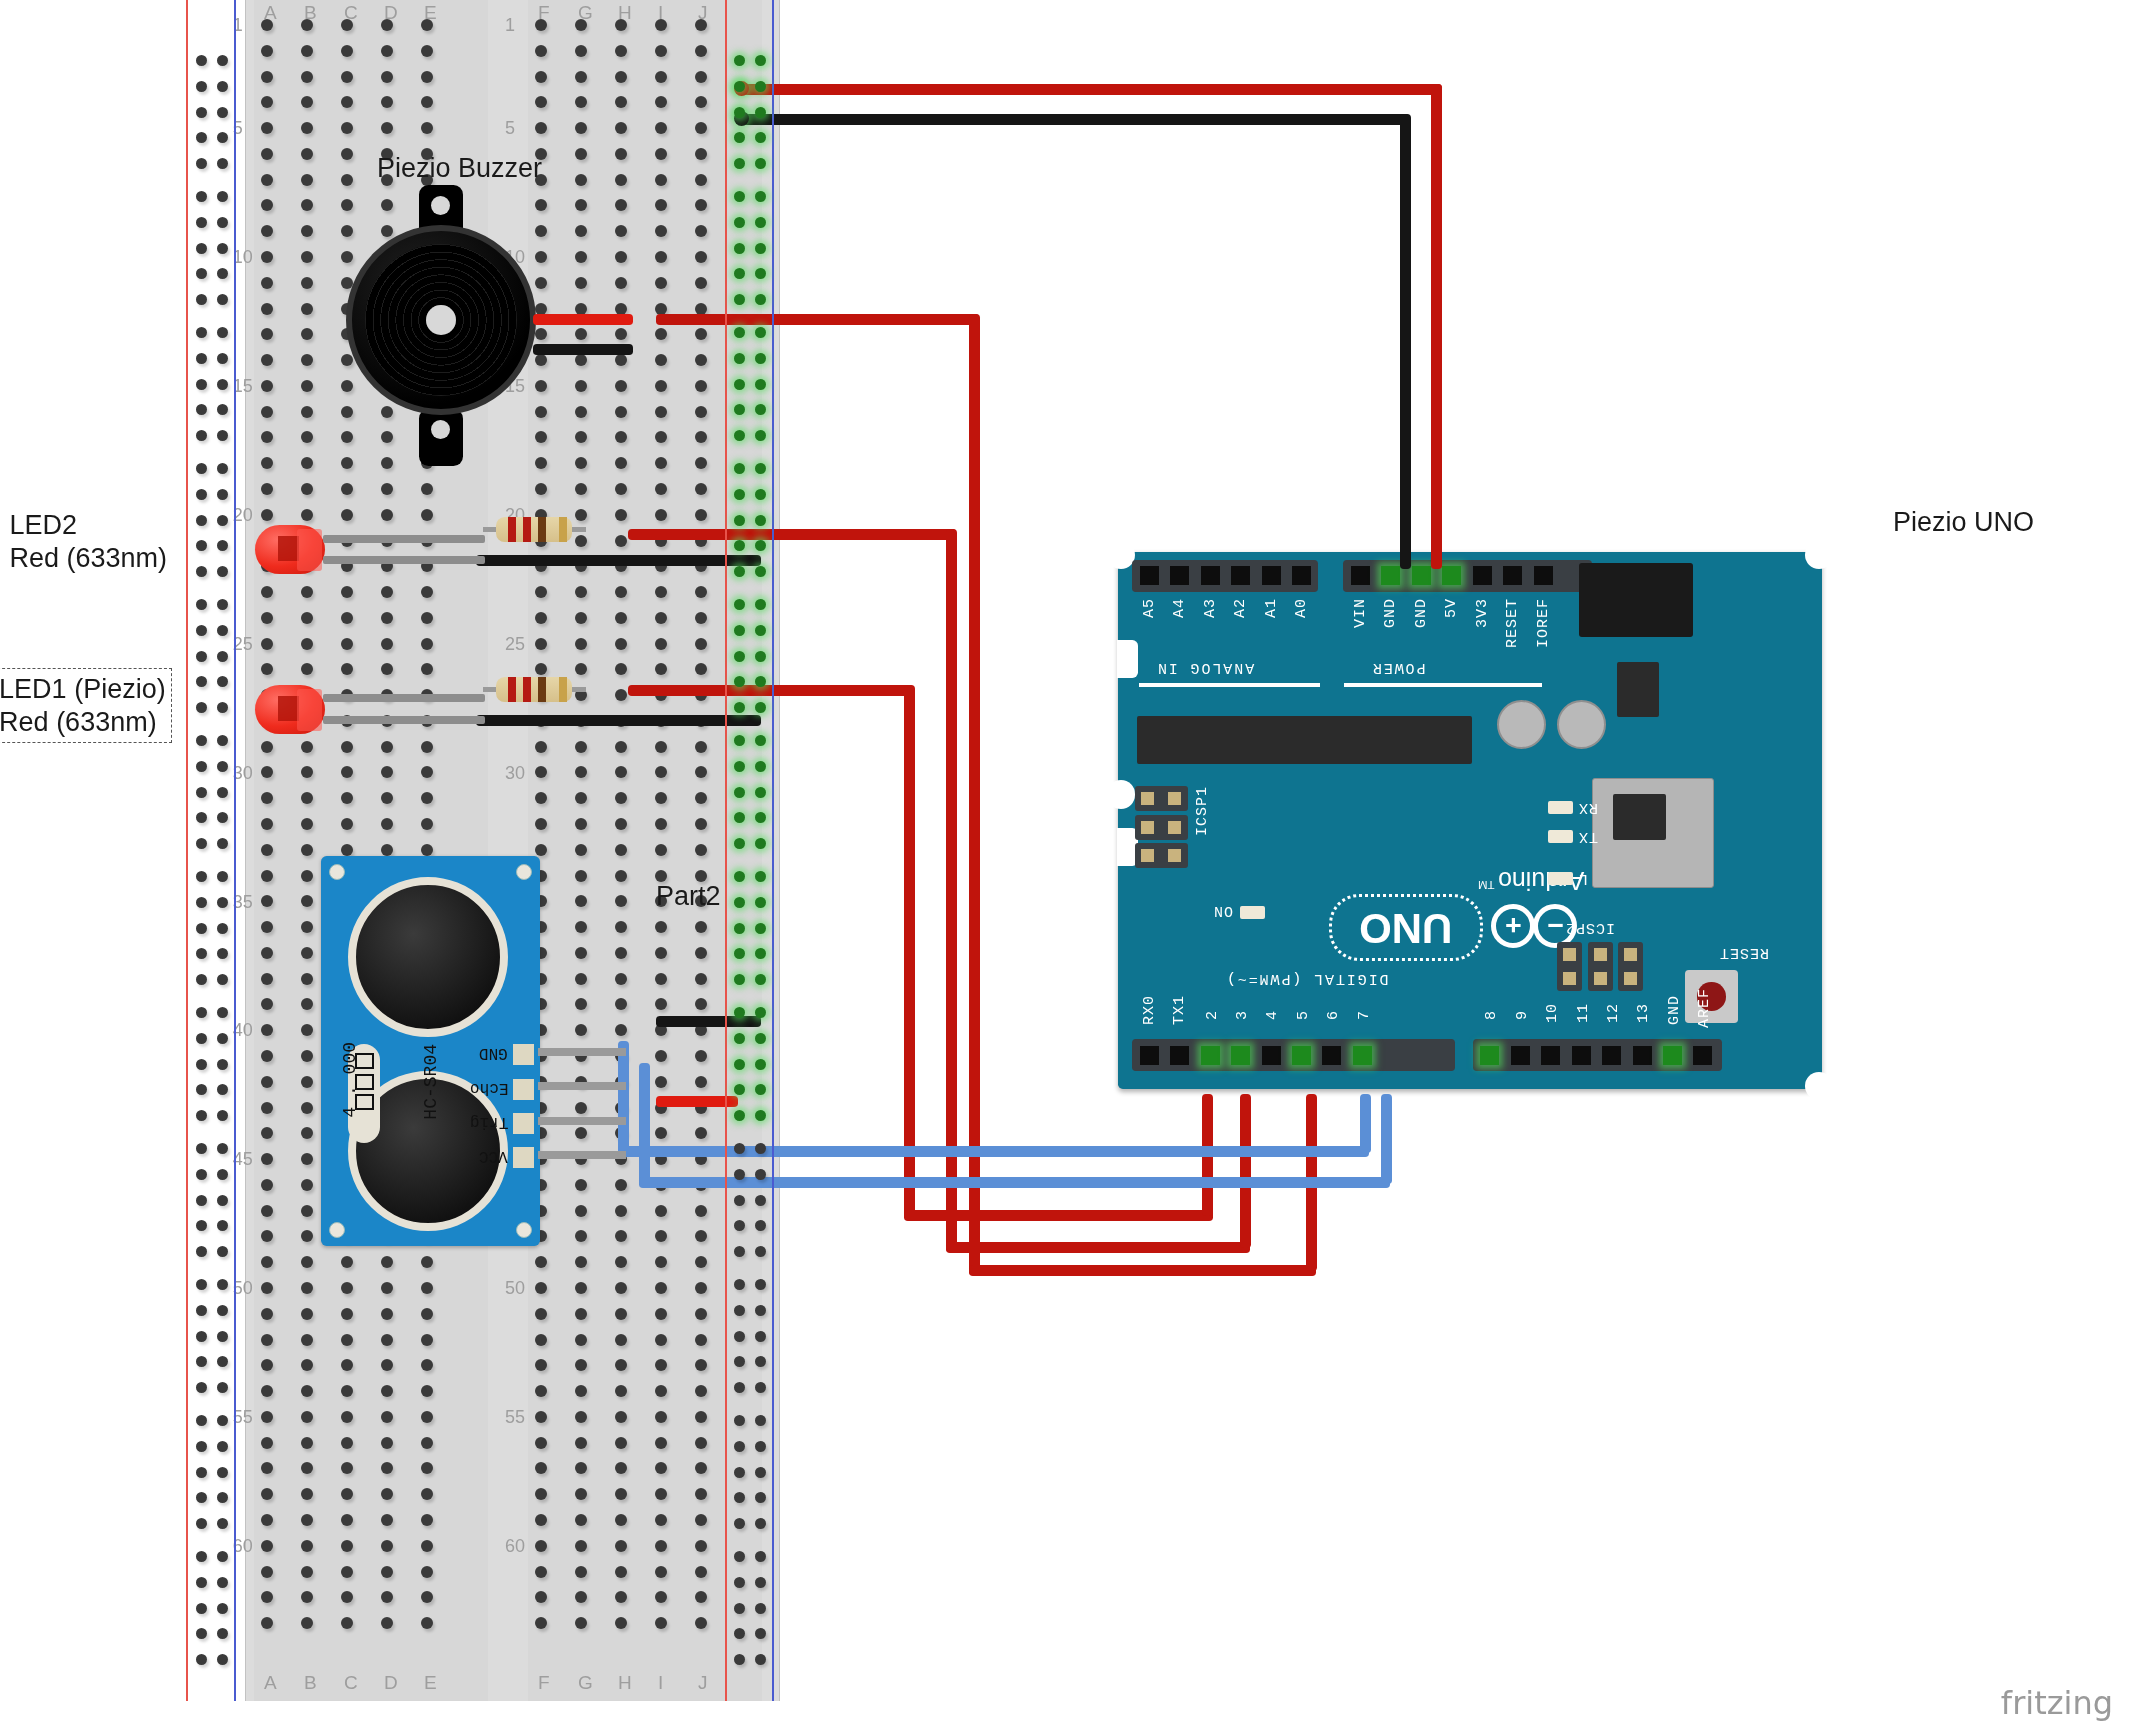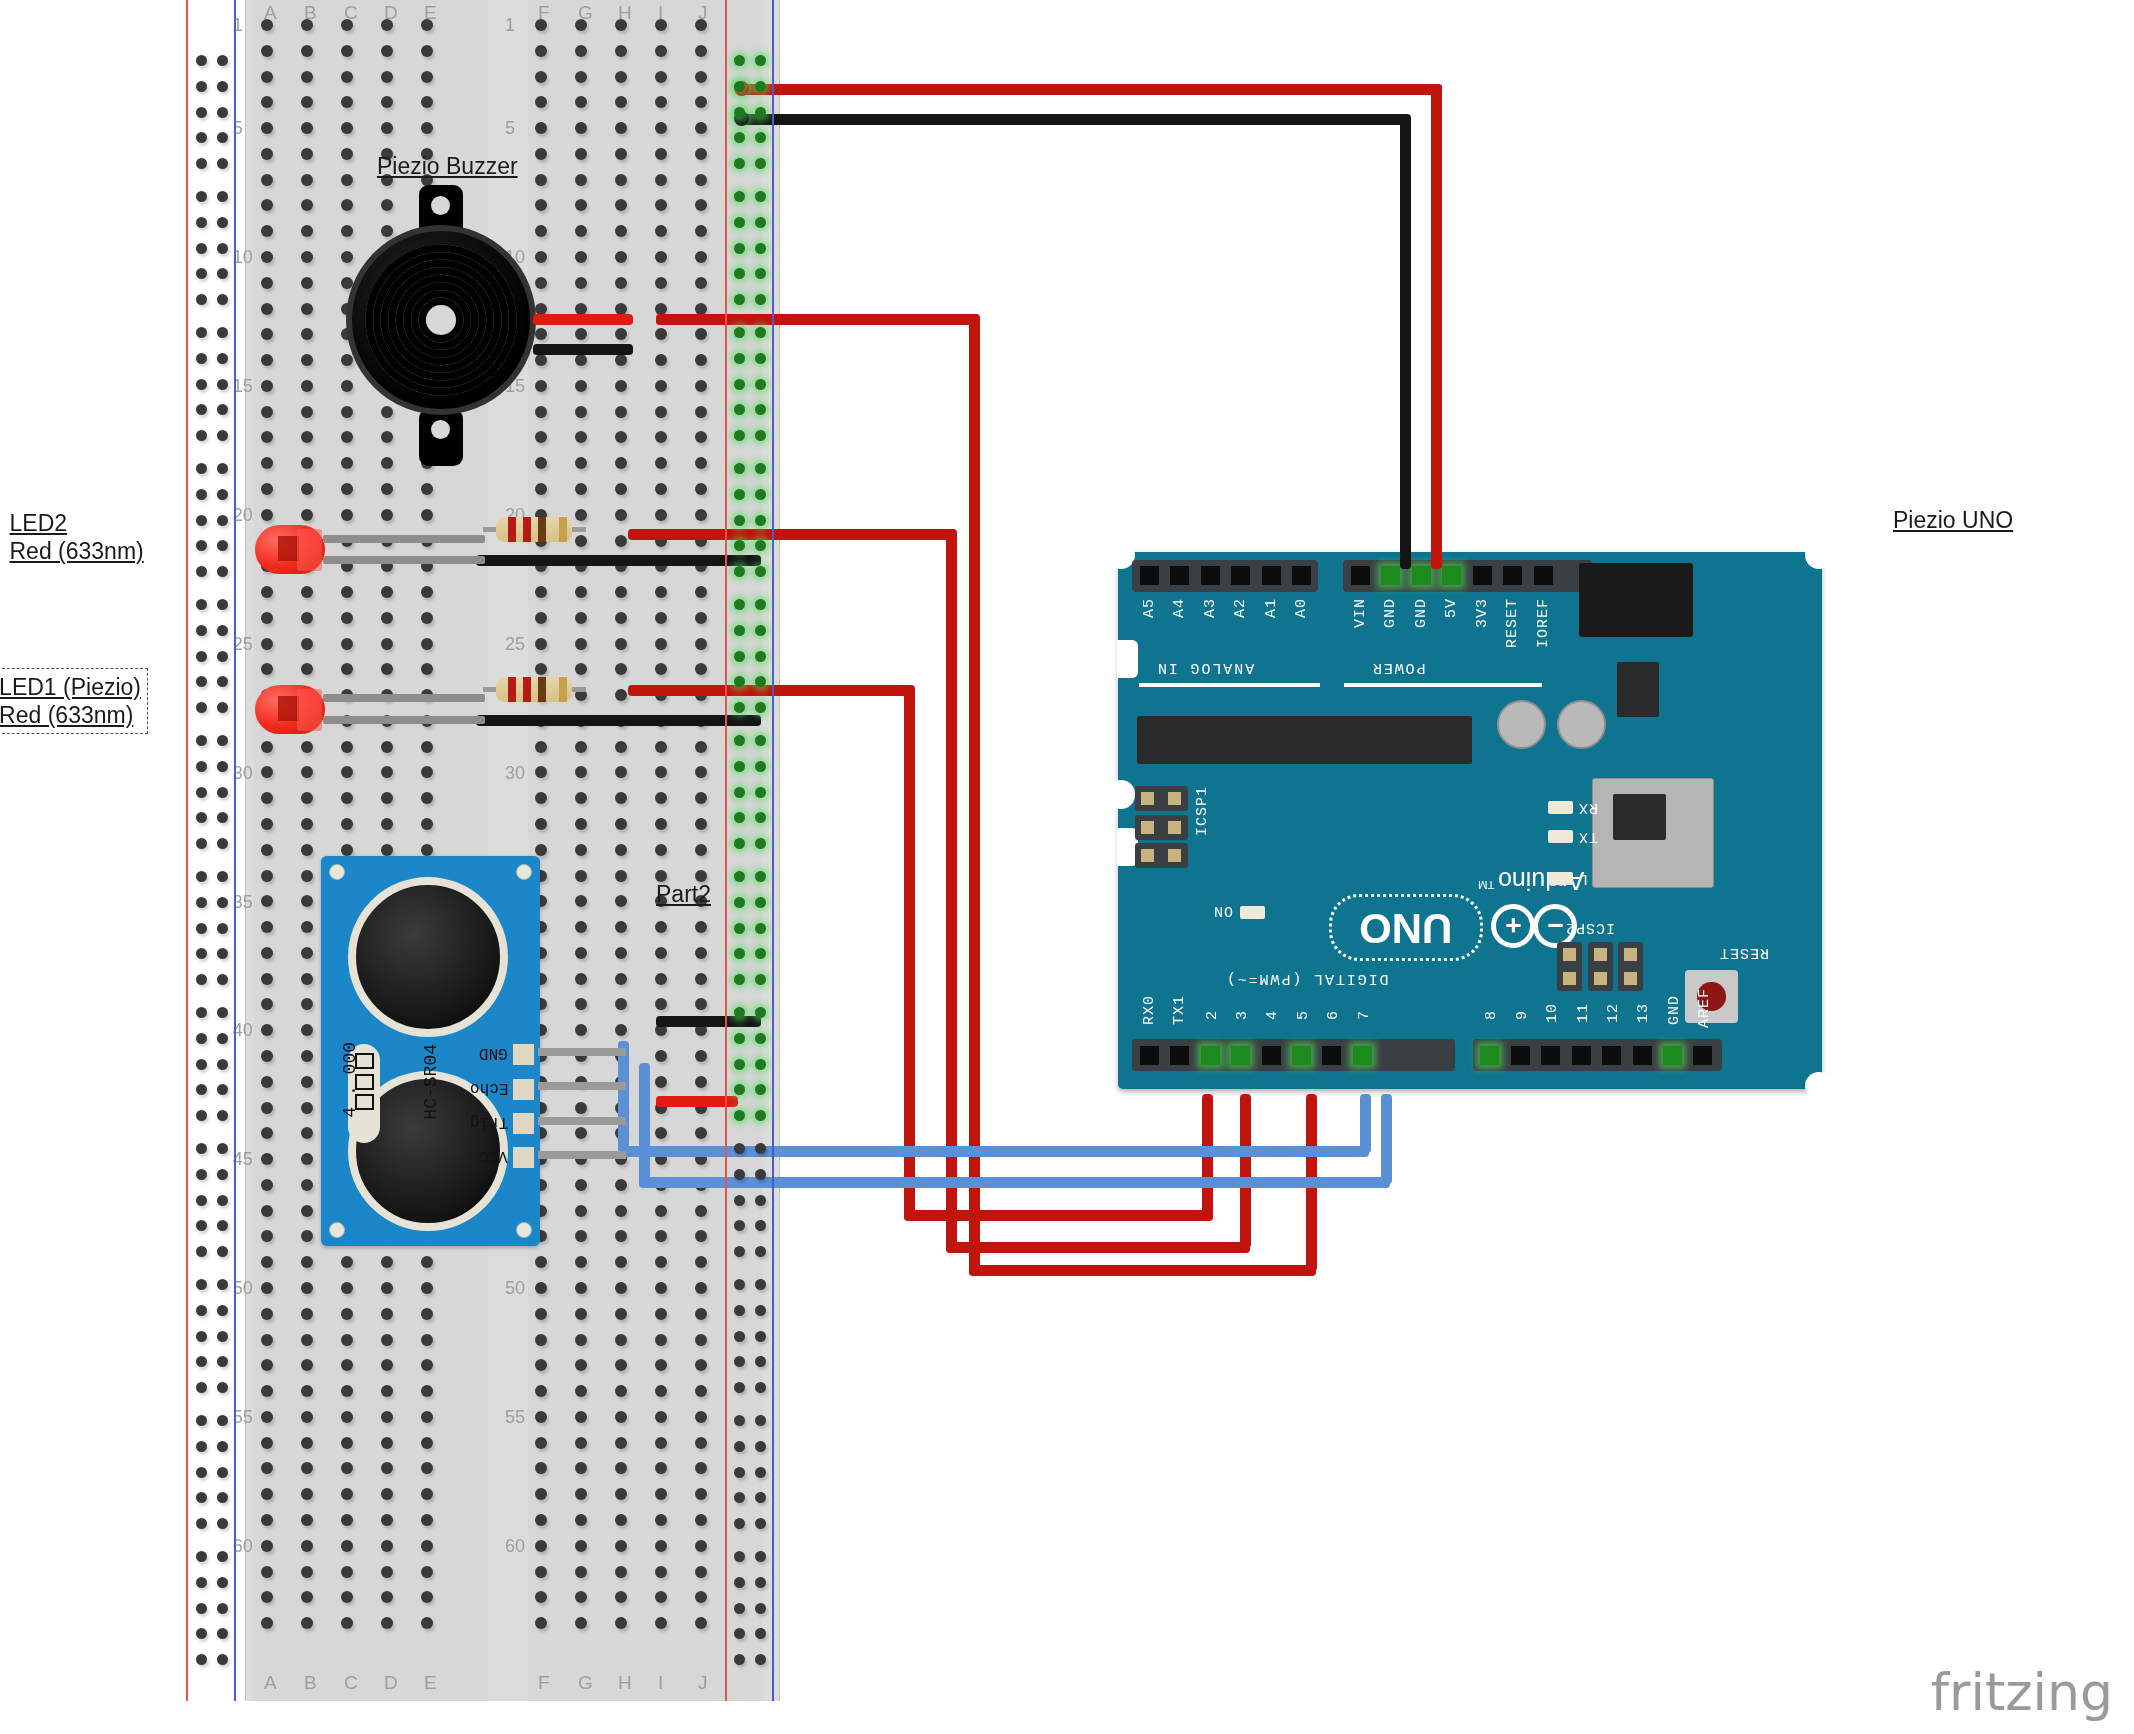--- a/index.html
+++ b/index.html
@@ -1,21 +1,21 @@
 <!DOCTYPE html>
 <html style="font-size:15px"><head>
 <meta charset="utf-8">
 <title>Fritzing Breadboard View</title>
 <style>
   html,body{margin:0;padding:0;background:#ffffff;}
   body{width:2134px;height:1735px;position:relative;overflow:hidden;
        font-family:"Liberation Sans","DejaVu Sans",sans-serif;}
 
   
-  .lbl{position:absolute;color:#1a1a1a;font-size:23px;line-height:1.22;white-space:pre;text-decoration:underline;}
+  .lbl{position:absolute;color:#1a1a1a;font-size:27px;line-height:1.22;white-space:pre;}
   .lbl.sel{border:1px dashed #555;padding:3.8px 5.7px;background:transparent;}
 
   
   #breadboard{position:absolute;left:245px;top:0px;width:533px;height:1701px;
      background:#dcdcdc;border-left:1px solid #c2c2c2;border-right:1px solid #c2c2c2;}
   .bb-inner{position:absolute;top:0;height:1701px;background:#d7d7d7;}
   .railline{position:absolute;width:1.9px;height:1701px;}
   .railline.red{background:#e8534b;}
   .railline.blue{background:#4a5bd0;}
 
@@ -98,21 +98,21 @@
   #uno .btn{position:absolute;width:53px;height:53px;background:#c9c9c9;border-radius:3.8px;}
   #uno .btn i{position:absolute;left:12.4px;top:12.4px;width:28.5px;height:28.5px;border-radius:50%;background:#8e1616;}
   #uno .icsp{position:absolute;background:#3a3f44;border-radius:2.9px;}
   #uno .icsp b{position:absolute;width:13.3px;height:13.3px;background:#c9b37e;}
   #uno .logo{position:absolute;color:#fff;}
   #uno .infin{position:absolute;width:44px;height:44px;border:5.7px solid #fff;border-radius:50%;box-sizing:border-box;
      display:flex;align-items:center;justify-content:center;color:#fff;font-size:28.5px;font-weight:bold;line-height:0;}
   #uno .unobub{position:absolute;width:148px;height:61px;border:3.8px dotted #fff;border-radius:30px;
      display:flex;align-items:center;justify-content:center;}
 
-  #fritzing{position:absolute;right:21px;bottom:13.3px;color:#9a9a9a;font-size:52px;font-family:"DejaVu Sans",sans-serif;}
+  #fritzing{position:absolute;right:21px;bottom:13.3px;color:#9a9a9a;font-size:32px;font-family:"DejaVu Sans",sans-serif;}
 </style>
 </head>
 <body>
 
 <div id="breadboard">
     <div class="bb-inner" style="left: 7.6px; width: 234px;"></div>
     <div class="bb-inner" style="left: 282px; width: 234px;"></div>
     <div class="collbl" style="left: 18px; top: 1.9px;">A</div>
     <div class="collbl" style="left: 58px; top: 1.9px;">B</div>
     <div class="collbl" style="left: 98px; top: 1.9px;">C</div>

